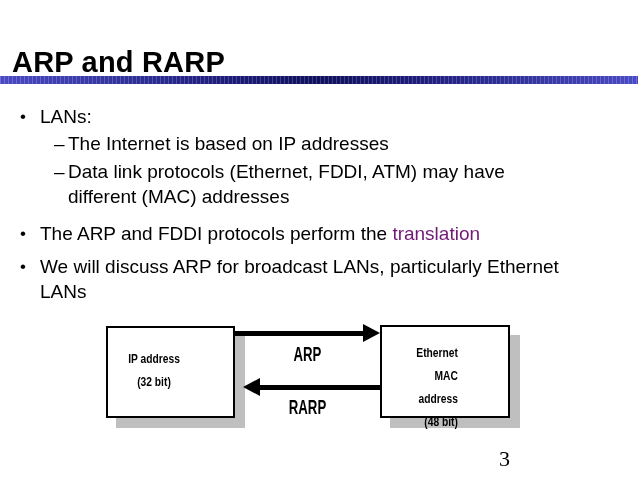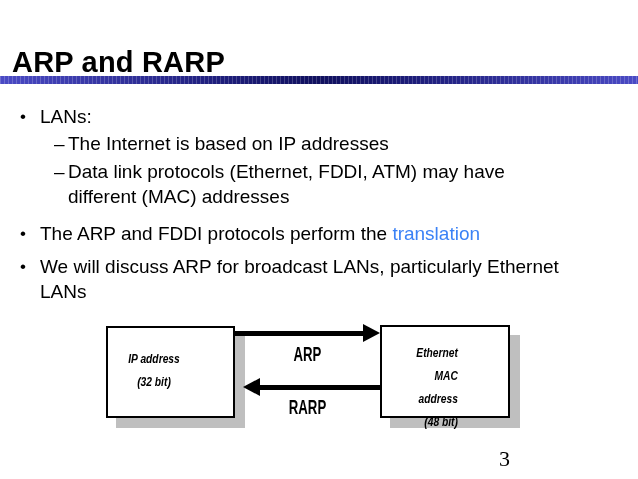--- a/index.html
+++ b/index.html
@@ -41,43 +41,43 @@
     list-style: none;
     font-size: 19px;
     line-height: 25px;
   }
   ul.bullets li { position: relative; padding-right: 14px; }
   ul.bullets li.lvl1 { padding-left: 40px; }
   ul.bullets li.lvl2 { padding-left: 68px; }
   ul.bullets li .marker { position: absolute; }
   ul.bullets li.lvl1 .marker { left: 20px; font-size: 17px; }
   ul.bullets li.lvl2 .marker { left: 54px; }
-  ul.bullets li .blue { color: #3b82f6; }
+  ul.bullets li .blue { color: #701a75; }
 
   
   .diagram {
     position: absolute;
     left: 72px; top: 315px;
     width: 500px; height: 132px;
     background: #ffffff;
   }
   .shadow {
     position: absolute;
     background: #bfbfbf;
   }
   .shadow-left  { left: 44px;  top: 21px; width: 129px; height: 92px; }
   .shadow-right { left: 318px; top: 20px; width: 130px; height: 93px; }
   .dbox {
     position: absolute;
     background: #ffffff;
     border: 2px solid #000;
     box-sizing: border-box;
   }
-  .dbox-left  { left: 34px;  top: 11px; width: 129px; height: 92px; font-style: italic; }
-  .dbox-right { left: 308px; top: 10px; width: 130px; height: 93px; font-style: italic; }
+  .dbox-left  { left: 34px;  top: 11px; width: 129px; height: 92px; }
+  .dbox-right { left: 308px; top: 10px; width: 130px; height: 93px; }
 
   .dbox-text {
     position: absolute;
     font-weight: bold;
     font-size: 13.5px;
     line-height: 23px;
     transform: scaleX(0.76);
   }
   .dbox-left .dbox-text {
     left: 0; top: 19px; width: 92px;

